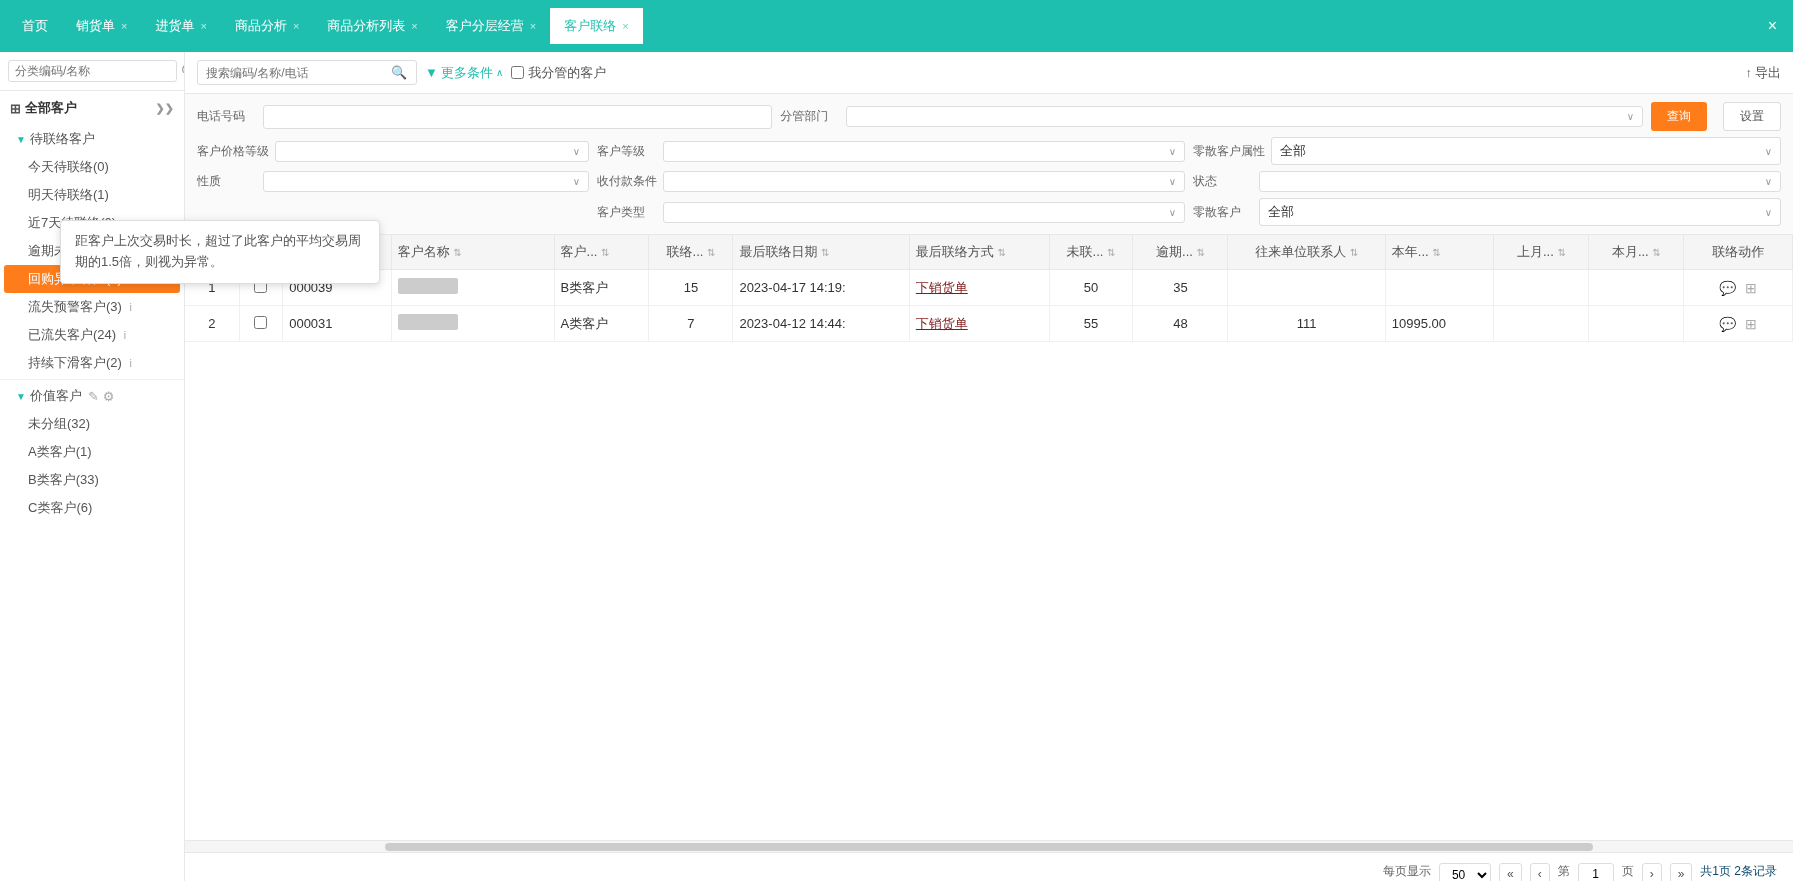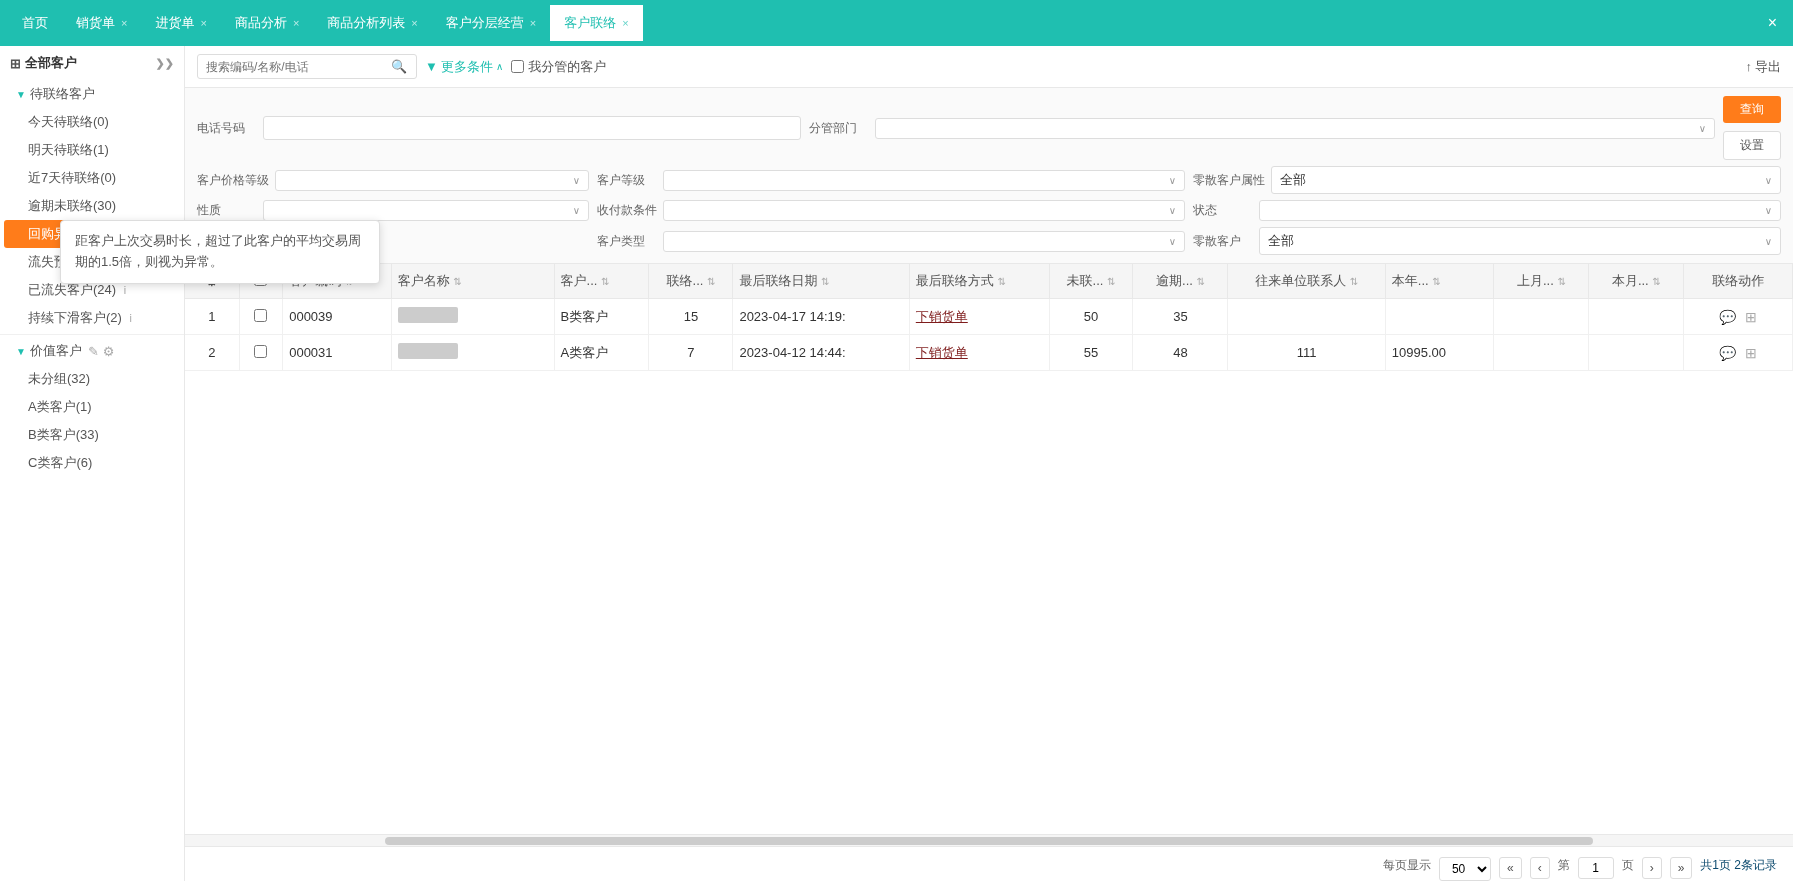--- a/index.html
+++ b/index.html
@@ -1,21 +1,21 @@
 <!DOCTYPE html>
 <html><head>
   <meta charset="utf-8">
   <style>
     * { box-sizing: border-box; margin: 0; padding: 0; font-family: 'Microsoft YaHei', Arial, sans-serif; font-size: 13px; }
     body { background: #f5f5f5; overflow: hidden; width: 1793px; height: 881px; }
     
     
     .top-nav {
       background: #1fbfb0;
-      height: 46px;
+      height: 52px;
       display: flex;
       align-items: center;
       padding: 0 8px;
       color: white;
     }
     .top-nav .nav-item {
       padding: 0 14px;
       height: 36px;
       display: flex;
       align-items: center;
@@ -227,22 +227,22 @@
     .filter-input {
       flex: 1;
       border: 1px solid #ddd;
       border-radius: 3px;
       padding: 4px 8px;
       font-size: 12px;
       outline: none;
     }
     .filter-actions {
       display: flex;
-      flex-direction: column;
-      gap: 8px;
+      flex-direction: row;
+      gap: 16px;
     }
     .btn-query {
       background: #ff7c1a;
       color: white;
       border: none;
       border-radius: 3px;
       padding: 5px 16px;
       cursor: pointer;
       font-size: 12px;
     }
@@ -420,20 +420,24 @@
     <span class="close-x" style="color:#1fbfb0;">×</span>
   </div>
   <div class="top-nav-right">
     <span class="close-btn">×</span>
   </div>
 </div>
 
 <div class="main-layout">
 
   <div class="sidebar">
+    <div class="sidebar-search">
+      <input type="text" placeholder="分类编码/名称" style="">
+      <span class="search-icon">🔍</span>
+    </div>
     <div class="sidebar-content">
       <div class="sidebar-group-header">
         <span class="icon">⊞</span>
         <span>全部客户</span>
         <span class="collapse-btn">❯❯</span>
       </div>
       <div class="sidebar-section-title">
         <span class="arrow">▼</span>
         <span>待联络客户</span>
       </div>

